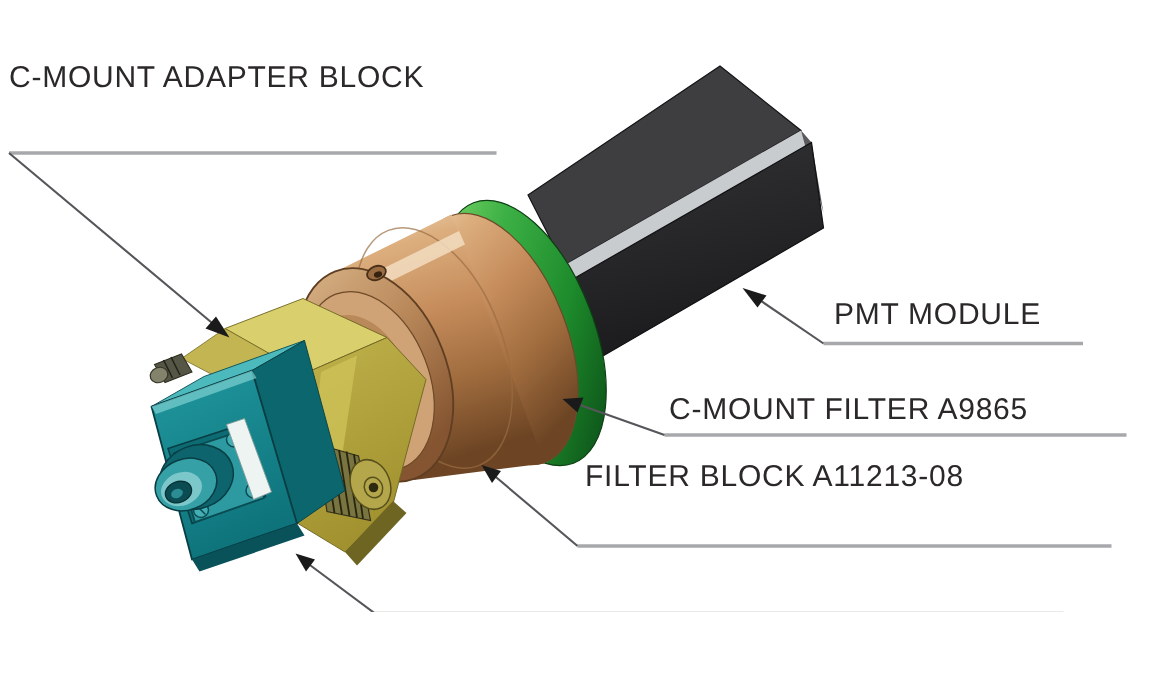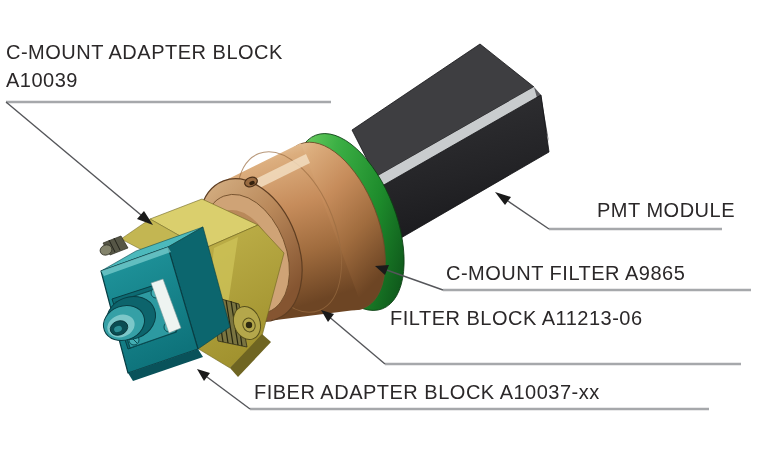--- a/index.html
+++ b/index.html
@@ -1,16 +1,16 @@
 <!DOCTYPE html>
 <html><head>
 <meta charset="utf-8">
 <style>
   html,body{margin:0;padding:0;background:#fff;}
-  #stage{position:relative;width:768px;height:461px;background:#ffffff;overflow:hidden;
+  #stage{position:relative;width:768px;height:408px;background:#ffffff;overflow:hidden;
          font-family:"Liberation Sans",sans-serif;}
   #art{position:absolute;left:0;top:0;width:768px;height:461px;}
   .callout{position:absolute;color:#2b2829;font-size:20px;line-height:28px;
            letter-spacing:.5px;white-space:nowrap;}
   .callout span{display:block;}
 </style>
 </head>
 <body>
 
 <div id="stage">
@@ -145,32 +145,28 @@
       <polygon points="153,225 137,219 144,211"></polygon>
       <polygon points="495,192 511,197 505,205"></polygon>
       <polygon points="375,266 389,265 385,275"></polygon>
       <polygon points="321,310 334,314 328,322"></polygon>
       <polygon points="197,369 210,373 204,381"></polygon>
     </g>
   </svg>
 
   <div class="callout" style="left:6px;top:38px;">
     <span>C-MOUNT ADAPTER BLOCK</span>
-    <span>A10039</span>
   </div>
 
-  <div class="callout" style="left:556px;top:196px;margin-left:41px;">
+  <div class="callout" style="left:556px;top:196px;">
     <span>PMT MODULE</span>
   </div>
 
   <div class="callout" style="left:446px;top:259px;">
     <span>C-MOUNT FILTER A9865</span>
   </div>
 
   <div class="callout" style="left:390px;top:304px;">
-    <span>FILTER BLOCK A11213-06</span>
+    <span>FILTER BLOCK A11213-08</span>
   </div>
 
-  <div class="callout" style="left:254px;top:378px;">
-    <span>FIBER ADAPTER BLOCK A10037-xx</span>
-  </div>
 
 </div>
 
 </body></html>

